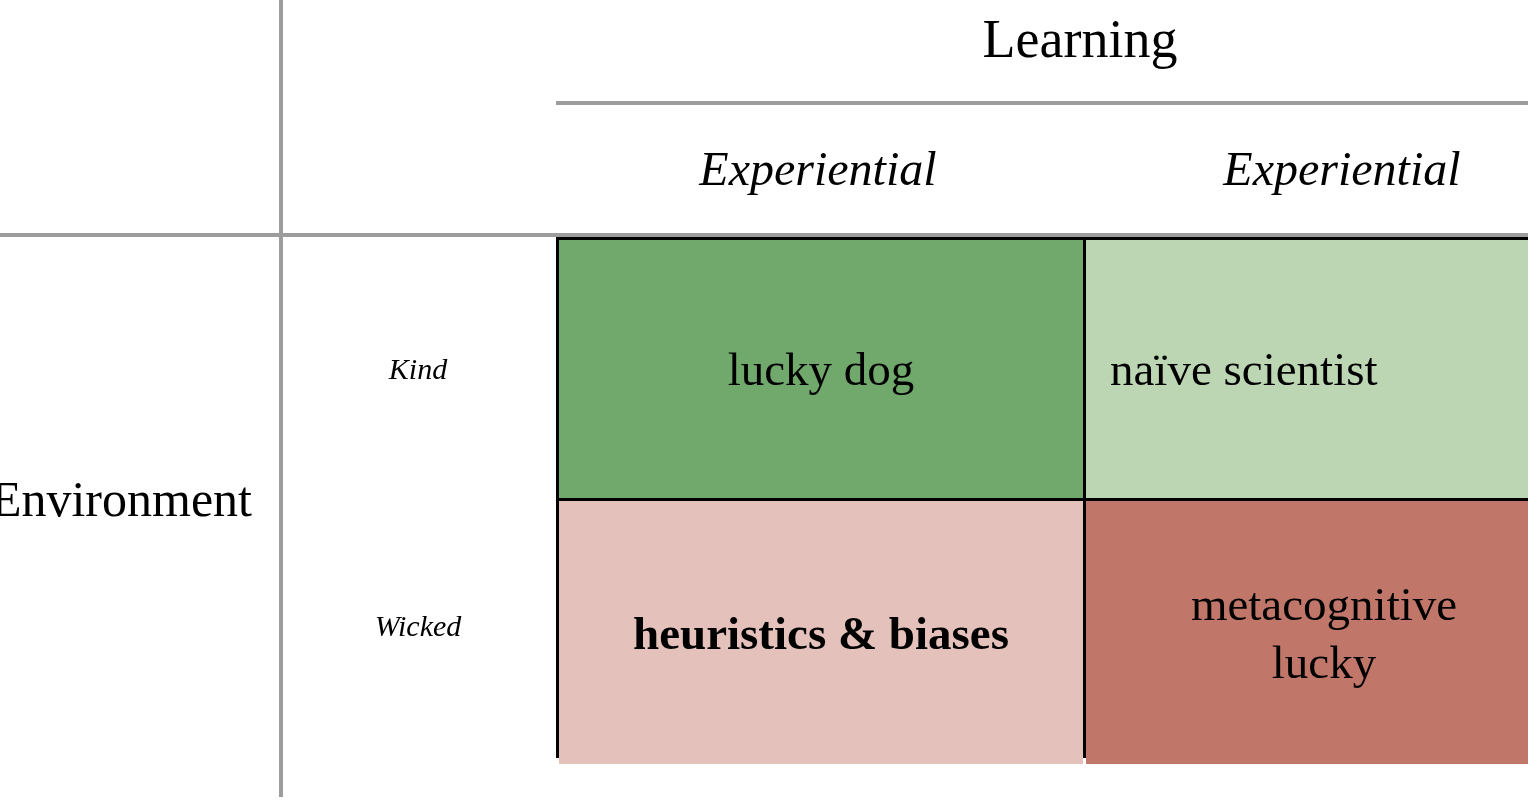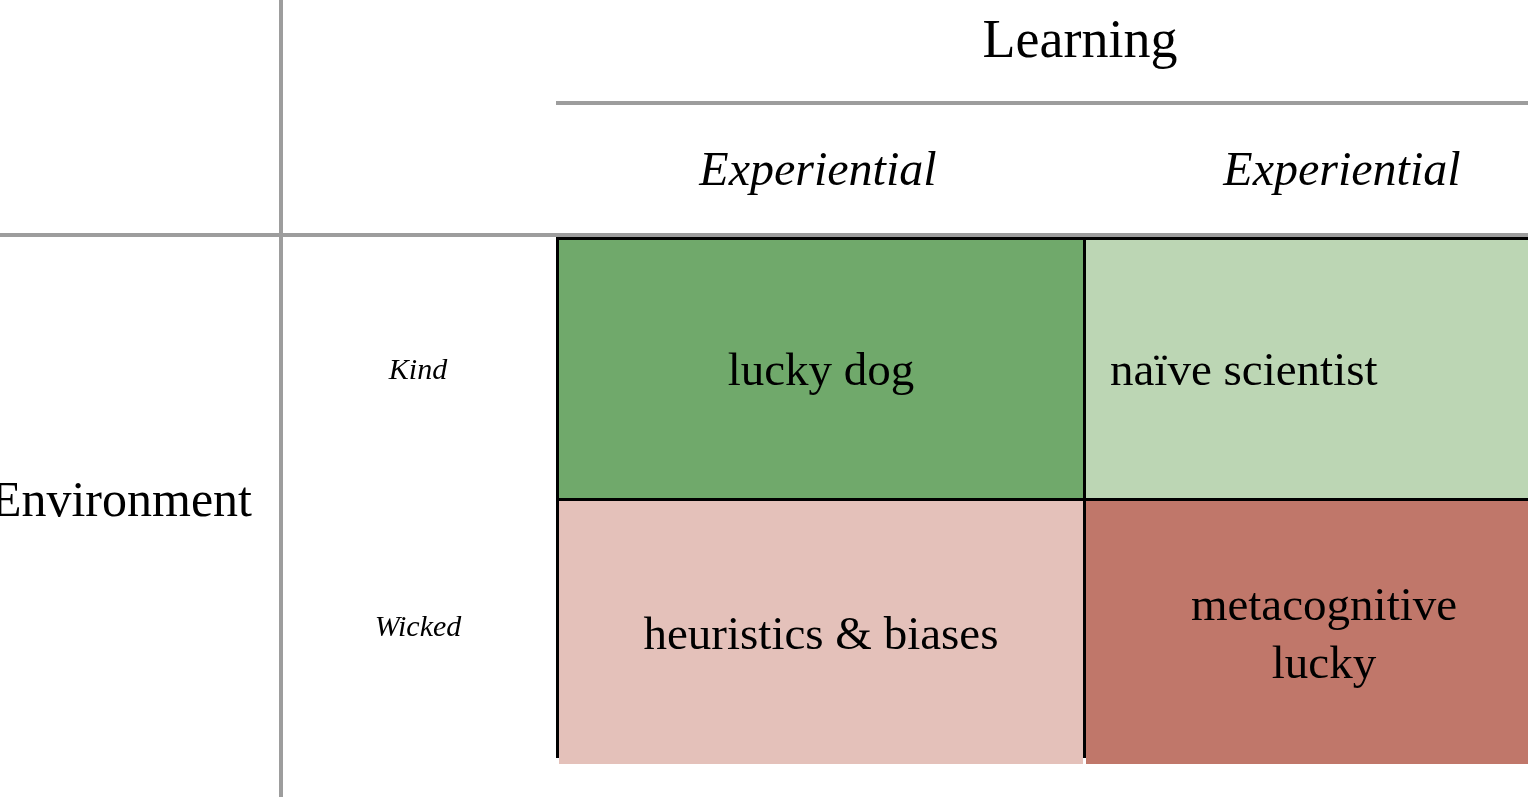--- a/index.html
+++ b/index.html
@@ -131,21 +131,21 @@
     text-align: center;
     font-size: 47px;
     line-height: 58px;
     font-style: normal;
     overflow: hidden;
     padding: 0 6px;
     box-sizing: border-box;
   }
   .cell.kind-desc      { background: #70a96b; }
   .cell.kind-exp       { background: #bcd6b4; justify-content: flex-start; padding-left: 24px; }
-  .cell.wicked-desc    { background: #e4c1ba; }
+  .cell.wicked-desc    { background: #e4c1ba; font-weight: bold; }
   .cell.wicked-exp     { background: #c0776a; }
   .cell.wicked-exp .cell-text { white-space: normal; max-width: 330px; }
 </style>
 </head>
 <body>
 
 <div id="stage">
 
   <div class="rule-v-left"></div>
   <div class="rule-h-top"></div>

